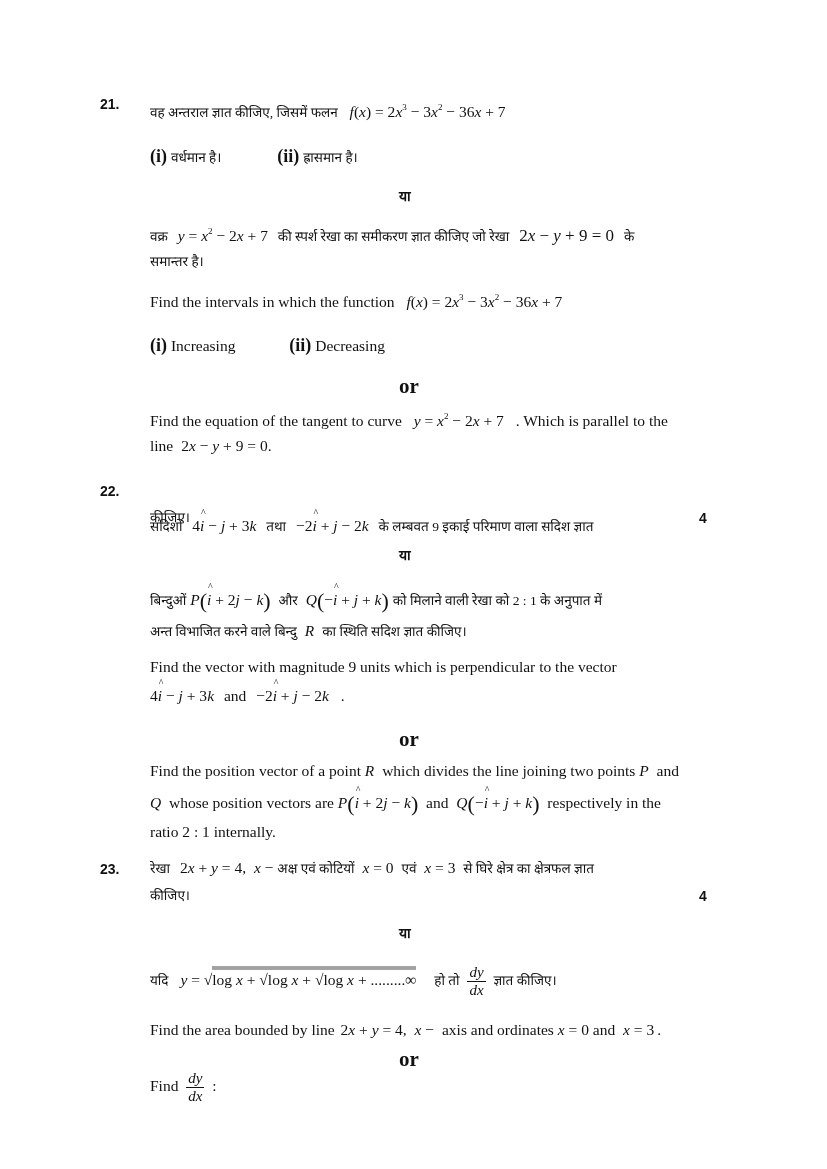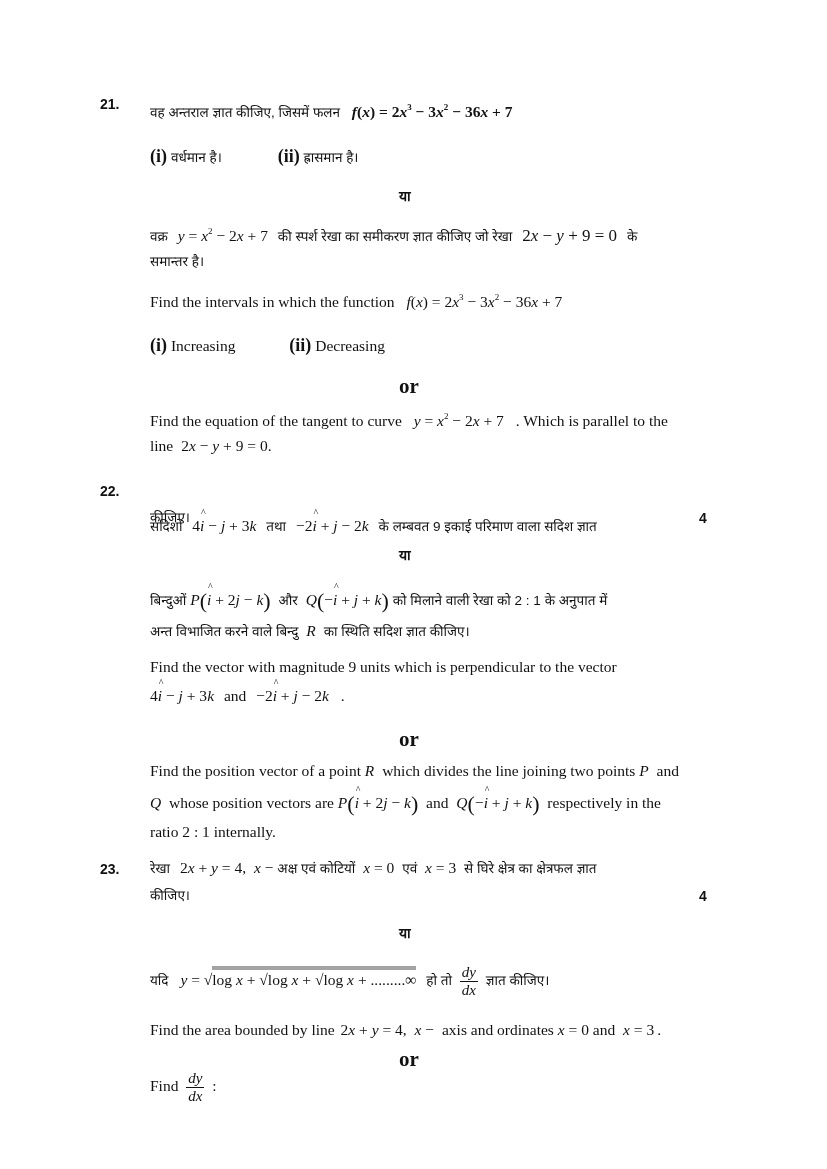--- a/index.html
+++ b/index.html
@@ -10,42 +10,42 @@
   }
   .abs { position: absolute; white-space: nowrap; }
   .qnum {
     font-family: "Liberation Sans", "DejaVu Sans", sans-serif;
     font-weight: bold; font-size: 14px; left: 100px;
   }
   .marks {
     font-family: "Liberation Sans", "DejaVu Sans", sans-serif;
     font-weight: bold; font-size: 14px; left: 699px;
   }
-  .hi { font-family: Liberation Sans, sans-serif; font-size: 13.5px; }
+  .hi { font-family: Liberation Serif, serif; font-size: 13.5px; }
   .sep-hi { font-family: "DejaVu Sans", sans-serif; font-weight: bold; font-size: 14px; left: 399px; }
   .sep-en { font-weight: bold; font-size: 21px; left: 399px; }
   .m { font-style: italic; }
   .op { font-style: normal; }
   .sup { font-size: 9px; vertical-align: 7px; }
   .opt-label { font-weight: bold; font-size: 18px; }
   .frac { display: inline-block; vertical-align: middle; text-align: center; font-style: italic; font-size: 15px; line-height: 17px; }
   .frac .num { display: block; border-bottom: 1px solid #111; padding: 0 2px; }
   .frac .den { display: block; padding: 0 2px; }
   .sqrt { border-top: 4px solid #a3a3a3; padding-top: 1px; }
   .hat { position: relative; display: inline-block; }
   .hat::before { content: "^"; position: absolute; top: -10px; left: 1px; font-size: 10px; font-style: normal; }
   .big { font-size: 22px; vertical-align: -3px; font-style: normal; }
 </style>
 </head>
 <body>
 
 <div class="abs qnum" style="top:96px;">21.</div>
 <div class="abs" style="left:150px; top:102px;">
   <span class="hi">वह अन्तराल ज्ञात कीजिए, जिसमें फलन</span>
-  <span class="m" style="margin-left:8px;font-weight:bold;">f<span class="op">(</span>x<span class="op">) = 2</span>x<span class="sup op">3</span><span class="op"> − 3</span>x<span class="sup op">2</span><span class="op"> − 36</span>x<span class="op"> + 7</span></span>
+  <span class="m" style="margin-left:8px;">f<span class="op">(</span>x<span class="op">) = 2</span>x<span class="sup op">3</span><span class="op"> − 3</span>x<span class="sup op">2</span><span class="op"> − 36</span>x<span class="op"> + 7</span></span>
 </div>
 <div class="abs" style="left:150px; top:146px;">
   <span class="opt-label">(i)</span>
   <span class="hi">वर्धमान है।</span>
   <span class="opt-label" style="margin-left:52px;">(ii)</span>
   <span class="hi">ह्रासमान है।</span>
 </div>
 <div class="abs sep-hi" style="top:186px;">या</div>
 <div class="abs" style="left:150px; top:226px;">
   <span class="hi">वक्र</span>
@@ -135,21 +135,21 @@
   <span class="hi">एवं</span>
   <span class="m" style="margin:0 4px;">x<span class="op"> = 3</span></span>
   <span class="hi">से घिरे क्षेत्र का क्षेत्रफल ज्ञात</span>
 </div>
 <div class="abs hi" style="left:150px; top:886px;">कीजिए।</div>
 <div class="abs marks" style="top:888px;">4</div>
 <div class="abs sep-hi" style="top:923px;">या</div>
 <div class="abs" style="left:150px; top:964px;">
   <span class="hi">यदि</span>
   <span class="m" style="margin-left:8px;">y<span class="op"> = √</span><span class="sqrt"><span class="op">log </span>x<span class="op"> + √</span><span class="sqrt"><span class="op">log </span>x<span class="op"> + √</span><span class="sqrt"><span class="op">log </span>x<span class="op"> + .........∞</span></span></span></span></span>
-  <span class="hi" style="margin-left:6px;">हो तो</span>
+  <span class="hi" style="margin-left:14px;">हो तो</span>
   <span class="frac" style="margin:0 4px;"><span class="num">dy</span><span class="den">dx</span></span>
   <span class="hi">ज्ञात कीजिए।</span>
 </div>
 <div class="abs" style="left:150px; top:1021px;">
   <span>Find the area bounded by line</span>
   <span class="m" style="margin-left:2px;"><span class="op">2</span>x<span class="op"> + </span>y<span class="op"> = 4,</span></span>
   <span class="m" style="margin-left:4px;">x<span class="op"> −</span></span>
   <span style="margin-left:4px;">axis and ordinates</span>
   <span class="m">x<span class="op"> = 0</span></span>
   <span>and</span>

